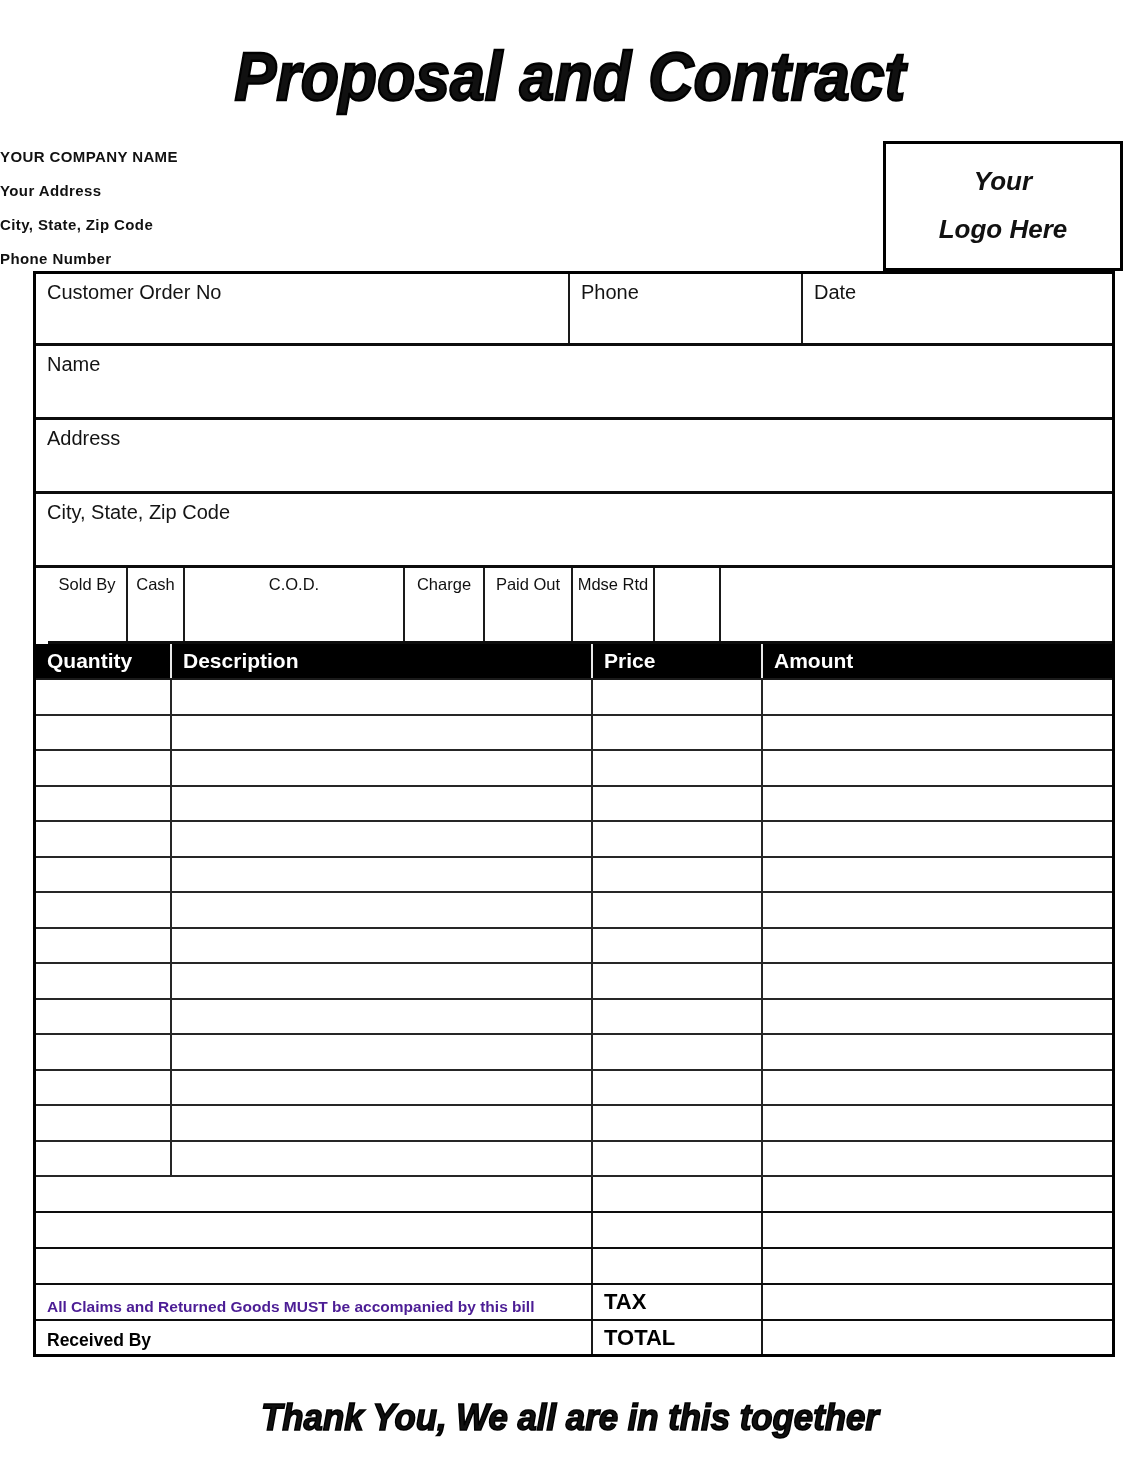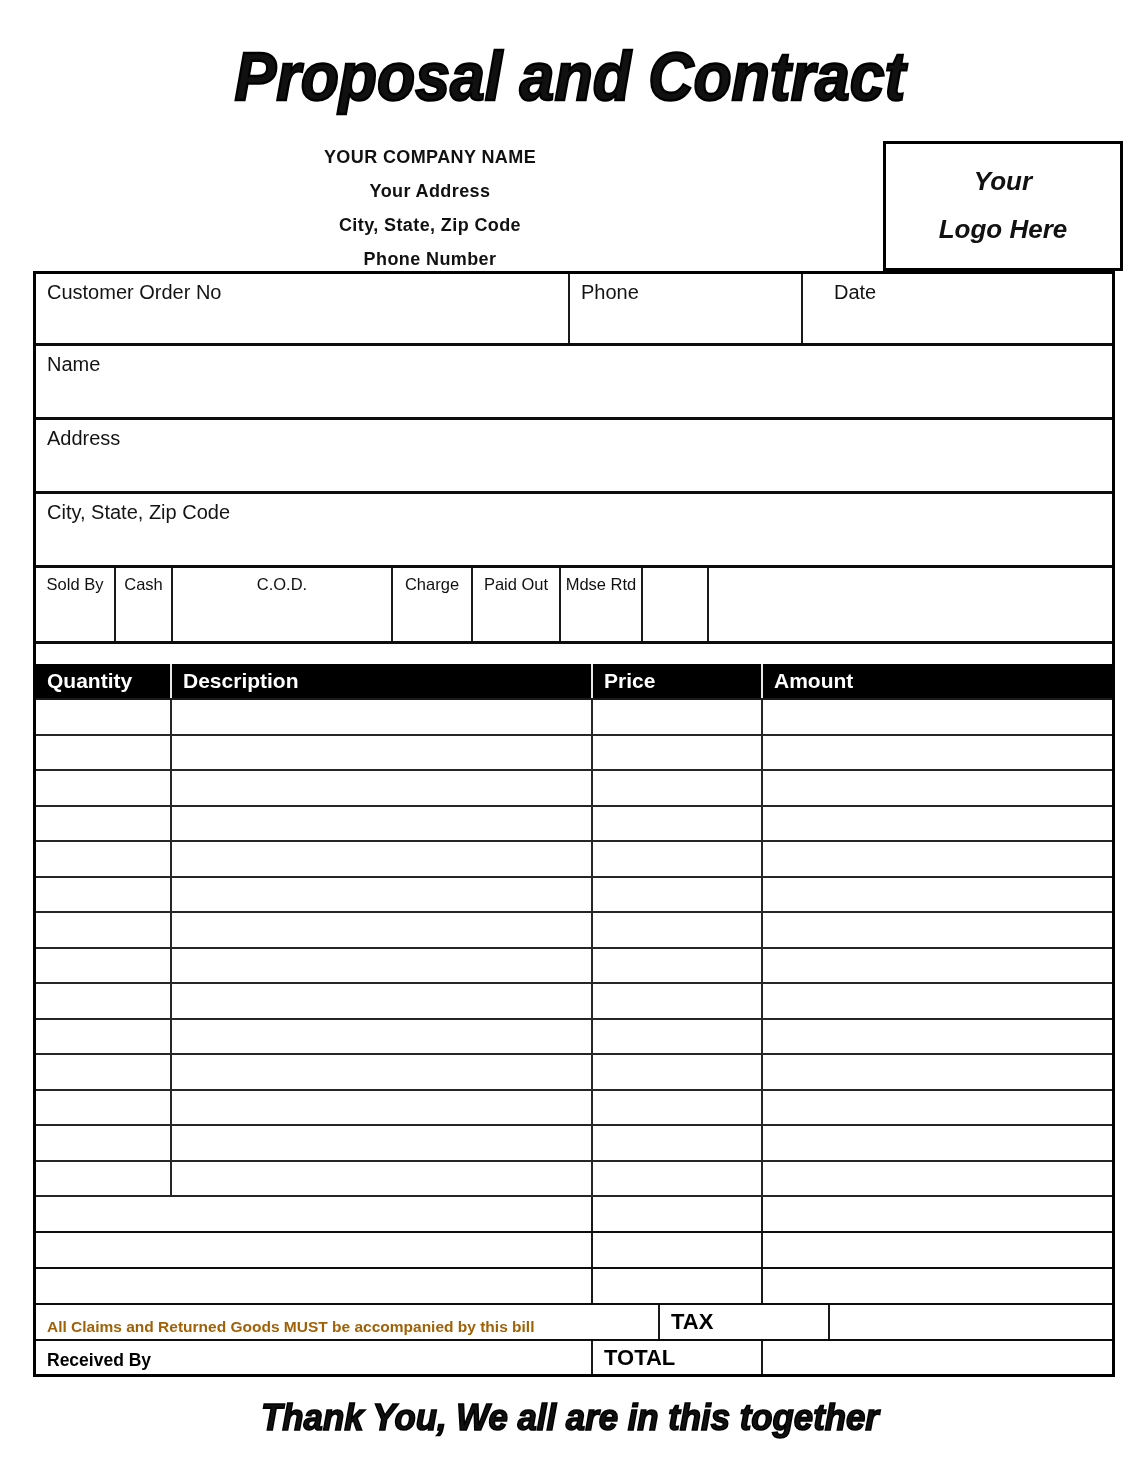--- a/index.html
+++ b/index.html
@@ -21,23 +21,23 @@
     font-weight:bold; font-style:italic;
     -webkit-text-stroke:2.4px #000;
     letter-spacing:0px;
     transform:scaleX(.92);
     white-space:nowrap;
   }
 
   
   .company {
     position:absolute; top:140px; left:0; width:860px;
-    text-align:center;
+    text-align:left;
     font-weight:bold;
-    font-size:18px; line-height:34px;
+    font-size:15px; line-height:34px;
     letter-spacing:.4px;
   }
 
   
   .logo-box {
     position:absolute; left:883px; top:141px;
     width:240px; height:130px;
     border:3px solid #000; box-sizing:border-box;
     text-align:center;
     font-weight:bold; font-style:italic;
@@ -58,39 +58,38 @@
   .cell { box-sizing:border-box; }
   .lbl {
     font-size:20px; color:#141414;
     padding:7px 0 0 11px;
   }
   .vline { border-right:2px solid #1a1a1a; }
 
   .r-customer { height:72px; }
   .c-order { width:534px; }
   .c-phone { width:233px; }
-  .c-date  { flex:1;margin-left:20px; }
+  .c-date  { flex:1; }
   .r-name, .r-address, .r-city { height:74px; }
   .full { flex:1; }
 
-  .r-soldby { height:76px; }
+  .r-soldby { height:76px;margin-left:12px; }
   .r-soldby .cell {
     text-align:center;
     font-size:16.5px;
     padding-top:7px;
   }
   .sb0 { width:80px; } .sb1 { width:57px; } .sb2 { width:220px; }
   .sb3 { width:80px; } .sb4 { width:97px; } .sb5 { width:88px; }
   .sb6 { width:82px; } .sb7 { width:66px; } .sb8 { flex:1; }
 
   .r-header {
     height:36px;
     background:#000; color:#fff;
     border-bottom:2px solid #1a1a1a;
-    margin-top:20px;
   }
   .r-header .cell {
     font-weight:bold; font-size:21px;
     padding:5px 0 0 11px;
   }
   .r-header .vline { border-right:2px solid #e8e8e8; }
 
   .col-qty   { width:136px; }
   .col-desc  { width:421px; }
   .col-price { width:170px; }
@@ -111,24 +110,24 @@
     width:170px;
     font-weight:bold; font-size:22px;
     padding:4px 0 0 11px;
     color:#000;
   }
   .r-spare { height:36px; border-bottom:2px solid #0d0d0d; }
   .spare-left { width:557px; }
 
   .r-tax { height:36px; border-bottom:2px solid #0d0d0d; }
   .note {
-    width:624px;
+    width:557px;
     font-weight:bold; font-size:15.5px;
     padding:13px 0 0 11px;
-    color:#a16207;
+    color:#4c1d95;
   }
   .r-total { height:33px; border-bottom:none; }
   .received {
     width:557px;
     font-weight:bold; font-size:17.5px;
     padding:9px 0 0 11px;
     color:#000;
   }
 
   

